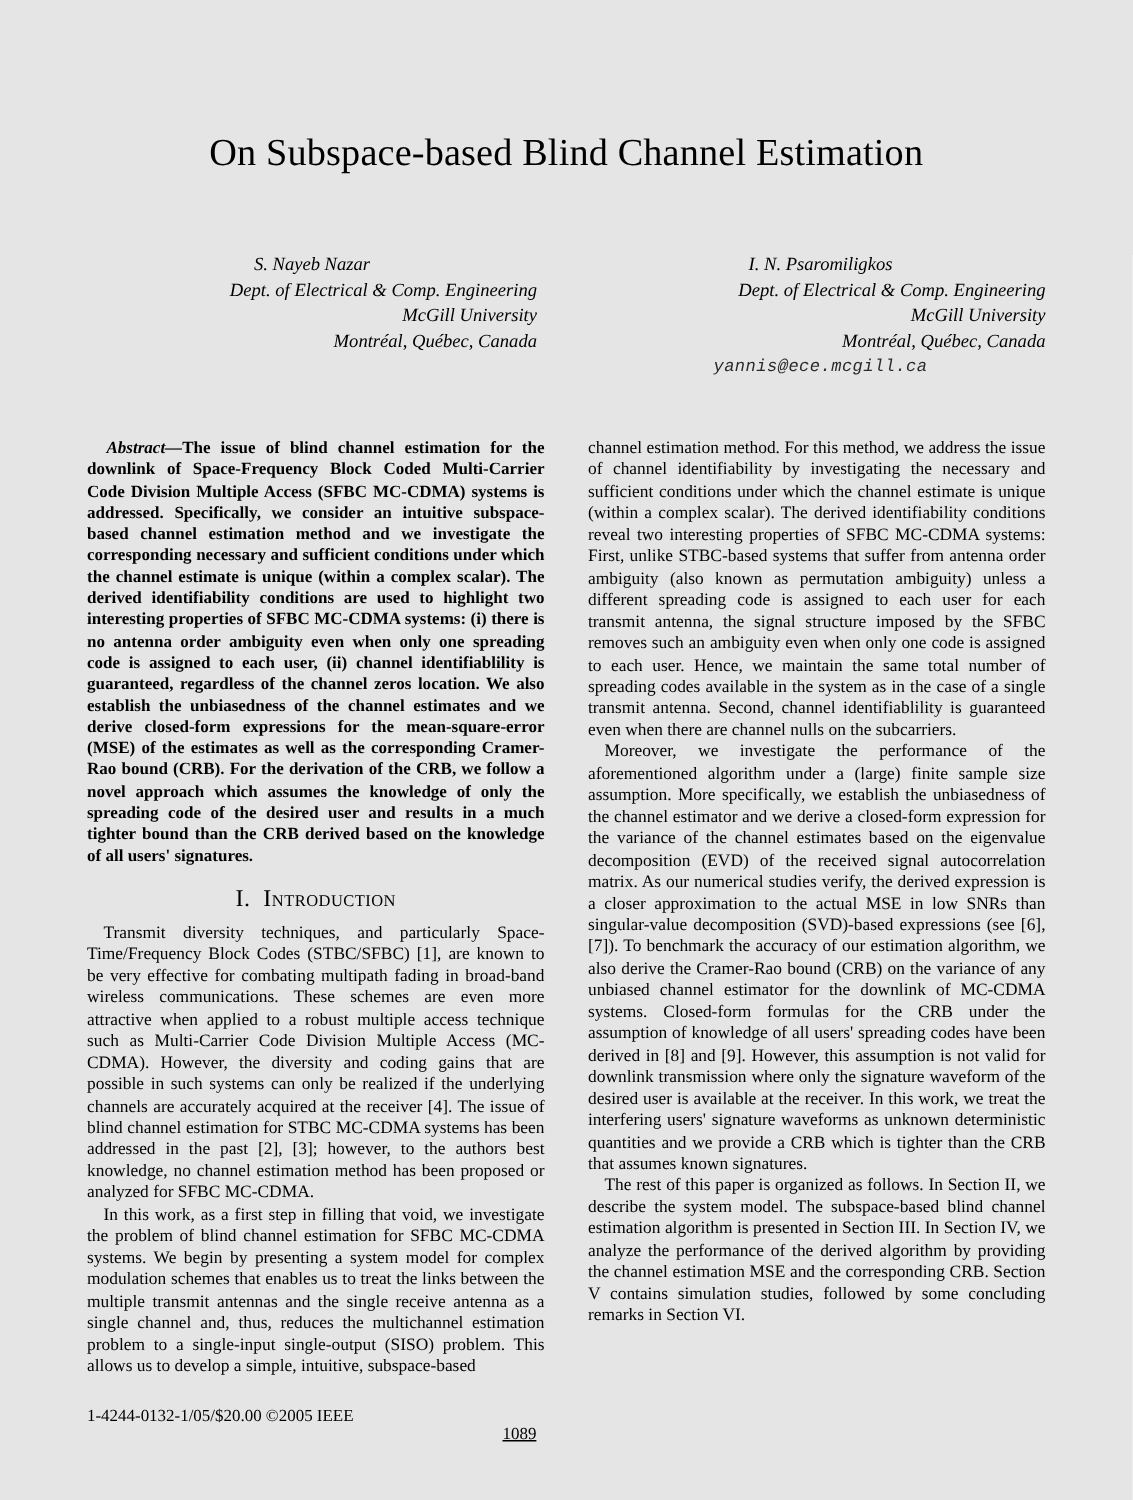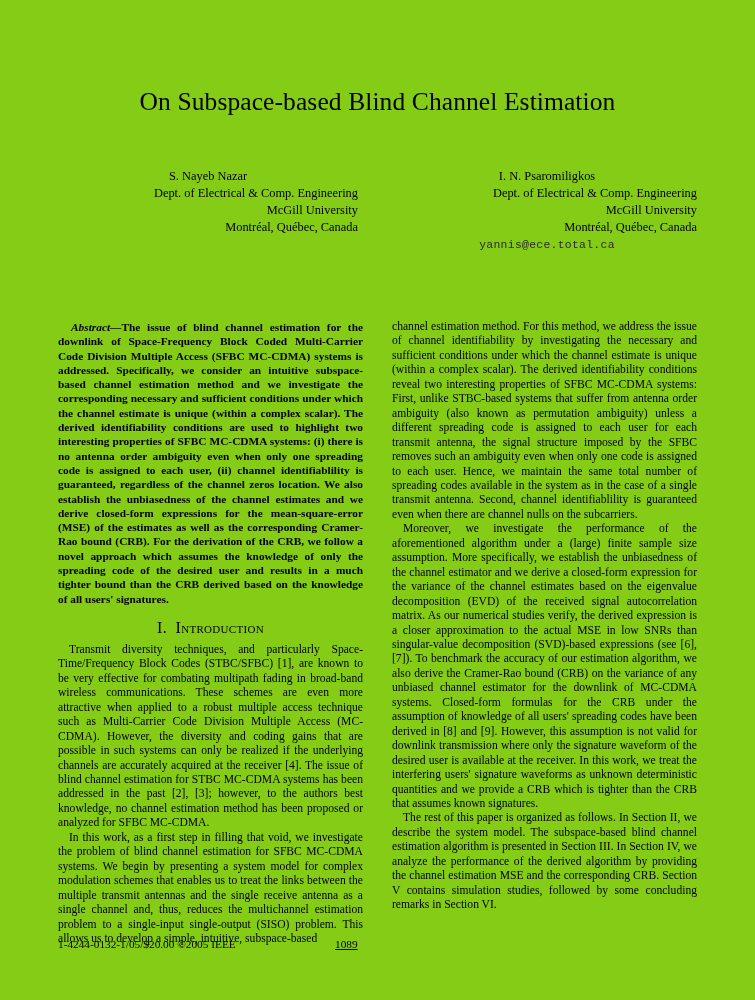--- a/index.html
+++ b/index.html
@@ -14,21 +14,21 @@
     font-family: "Liberation Serif", "DejaVu Serif", serif;
     color: #000000;
     overflow: hidden;
   }
 
   .page {
     position: absolute;
     left: 0; top: 0;
     width: 755px;
     height: 1000px;
-    background: #84cc16;
+    background: #e5e5e5;
   }
 
   
   .title-block {
     position: absolute;
     left: 58px;
     top: 84px;
     width: 639px;
     text-align: center;
   }
@@ -40,20 +40,21 @@
   }
 
   
   .authors {
     position: absolute;
     left: 58px;
     top: 168px;
     width: 639px;
     display: flex;
     justify-content: space-between;
+    font-style: italic;
   }
   .author-col {
     width: 300px;
     text-align: center;
   }
   .author-name {
     font-size: 12.4px;
     line-height: 17px;
   }
   .author-line {
@@ -74,21 +75,20 @@
     position: absolute;
     left: 58px;
     top: 292px;
     width: 639px;
     height: 630px;
   }
   .col {
     position: absolute;
     top: 0;
     width: 305px;
-    margin-top: 28px;
   }
   .col-left  { left: 0; }
   .col-right { left: 334px; font-family: Liberation Serif, serif; }
 
   p {
     margin: 0;
     text-align: justify;
     text-justify: inter-word;
     font-size: 11.6px;
     line-height: 14.45px;
@@ -139,21 +139,21 @@
     top: 938px;
     width: 639px;
     font-size: 11.3px;
   }
   .footer .isbn {
     position: absolute;
     left: 0; top: 0;
   }
   .footer .pageno {
     position: absolute;
-    left: 277px; top: 0; text-decoration: underline;
+    left: 277px; top: 12px; text-decoration: underline;
   }
 </style>
 </head>
 <body>
 
 <div class="page">
 
   <div class="title-block">
     <div class="title-line">On Subspace-based Blind Channel Estimation</div>
   </div>
@@ -163,21 +163,21 @@
       <div class="author-name">S. Nayeb Nazar</div>
       <div class="author-line">Dept. of Electrical &amp; Comp. Engineering</div>
       <div class="author-line">McGill University</div>
       <div class="author-line">Montréal, Québec, Canada</div>
     </div>
     <div class="author-col">
       <div class="author-name">I. N. Psaromiligkos</div>
       <div class="author-line">Dept. of Electrical &amp; Comp. Engineering</div>
       <div class="author-line">McGill University</div>
       <div class="author-line">Montréal, Québec, Canada</div>
-      <div class="author-email">yannis@ece.total.ca</div>
+      <div class="author-email">yannis@ece.mcgill.ca</div>
     </div>
   </div>
 
   <div class="columns">
 
     <div class="col col-left">
       <p class="abstract"><span class="lead">Abstract—</span><span>The issue of blind channel estimation for the downlink of Space-Frequency Block Coded Multi-Carrier Code Division Multiple Access (SFBC MC-CDMA) systems is addressed. Specifically, we consider an intuitive subspace-based channel estimation method and we investigate the corresponding necessary and sufficient conditions under which the channel estimate is unique (within a complex scalar). The derived identifiability conditions are used to highlight two interesting properties of SFBC MC-CDMA systems: (i) there is no antenna order ambiguity even when only one spreading code is assigned to each user, (ii) channel identifiablility is guaranteed, regardless of the channel zeros location. We also establish the unbiasedness of the channel estimates and we derive closed-form expressions for the mean-square-error (MSE) of the estimates as well as the corresponding Cramer-Rao bound (CRB). For the derivation of the CRB, we follow a novel approach which assumes the knowledge of only the spreading code of the desired user and results in a much tighter bound than the CRB derived based on the knowledge of all users' signatures.</span></p>
 
       <div class="section-head"><span class="num">I.</span>&nbsp; <span>Introduction</span></div>
 

